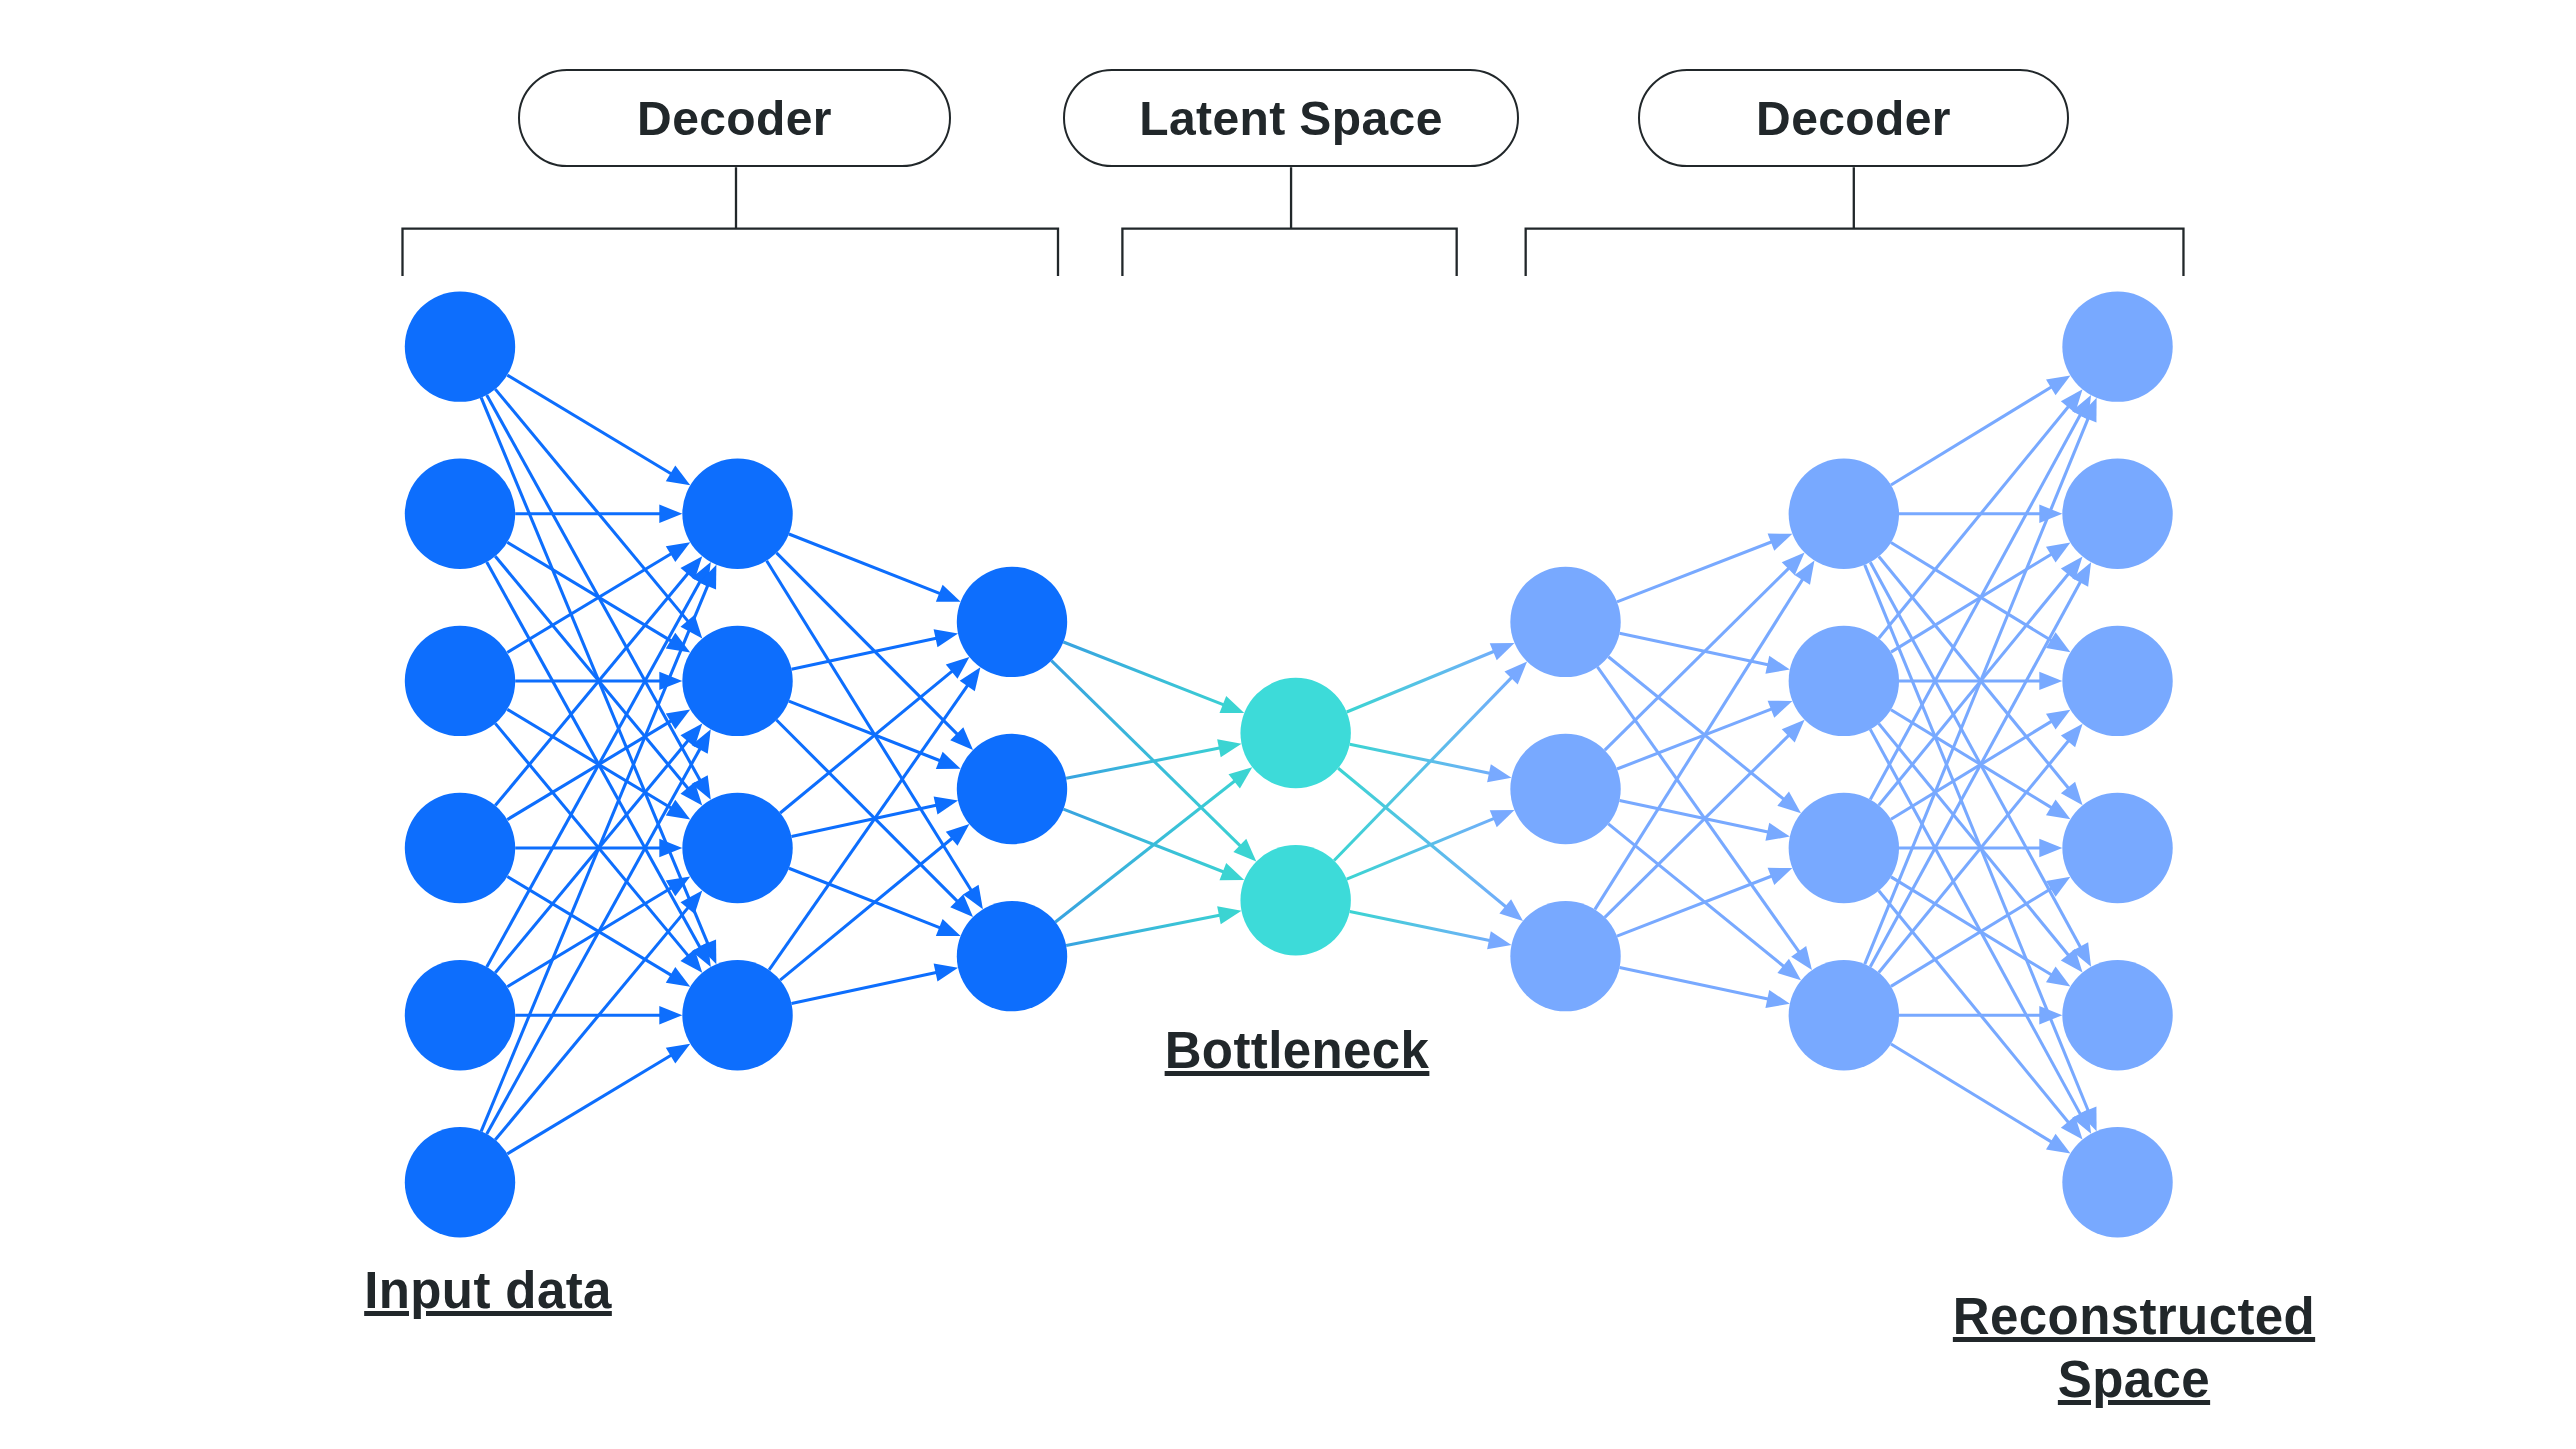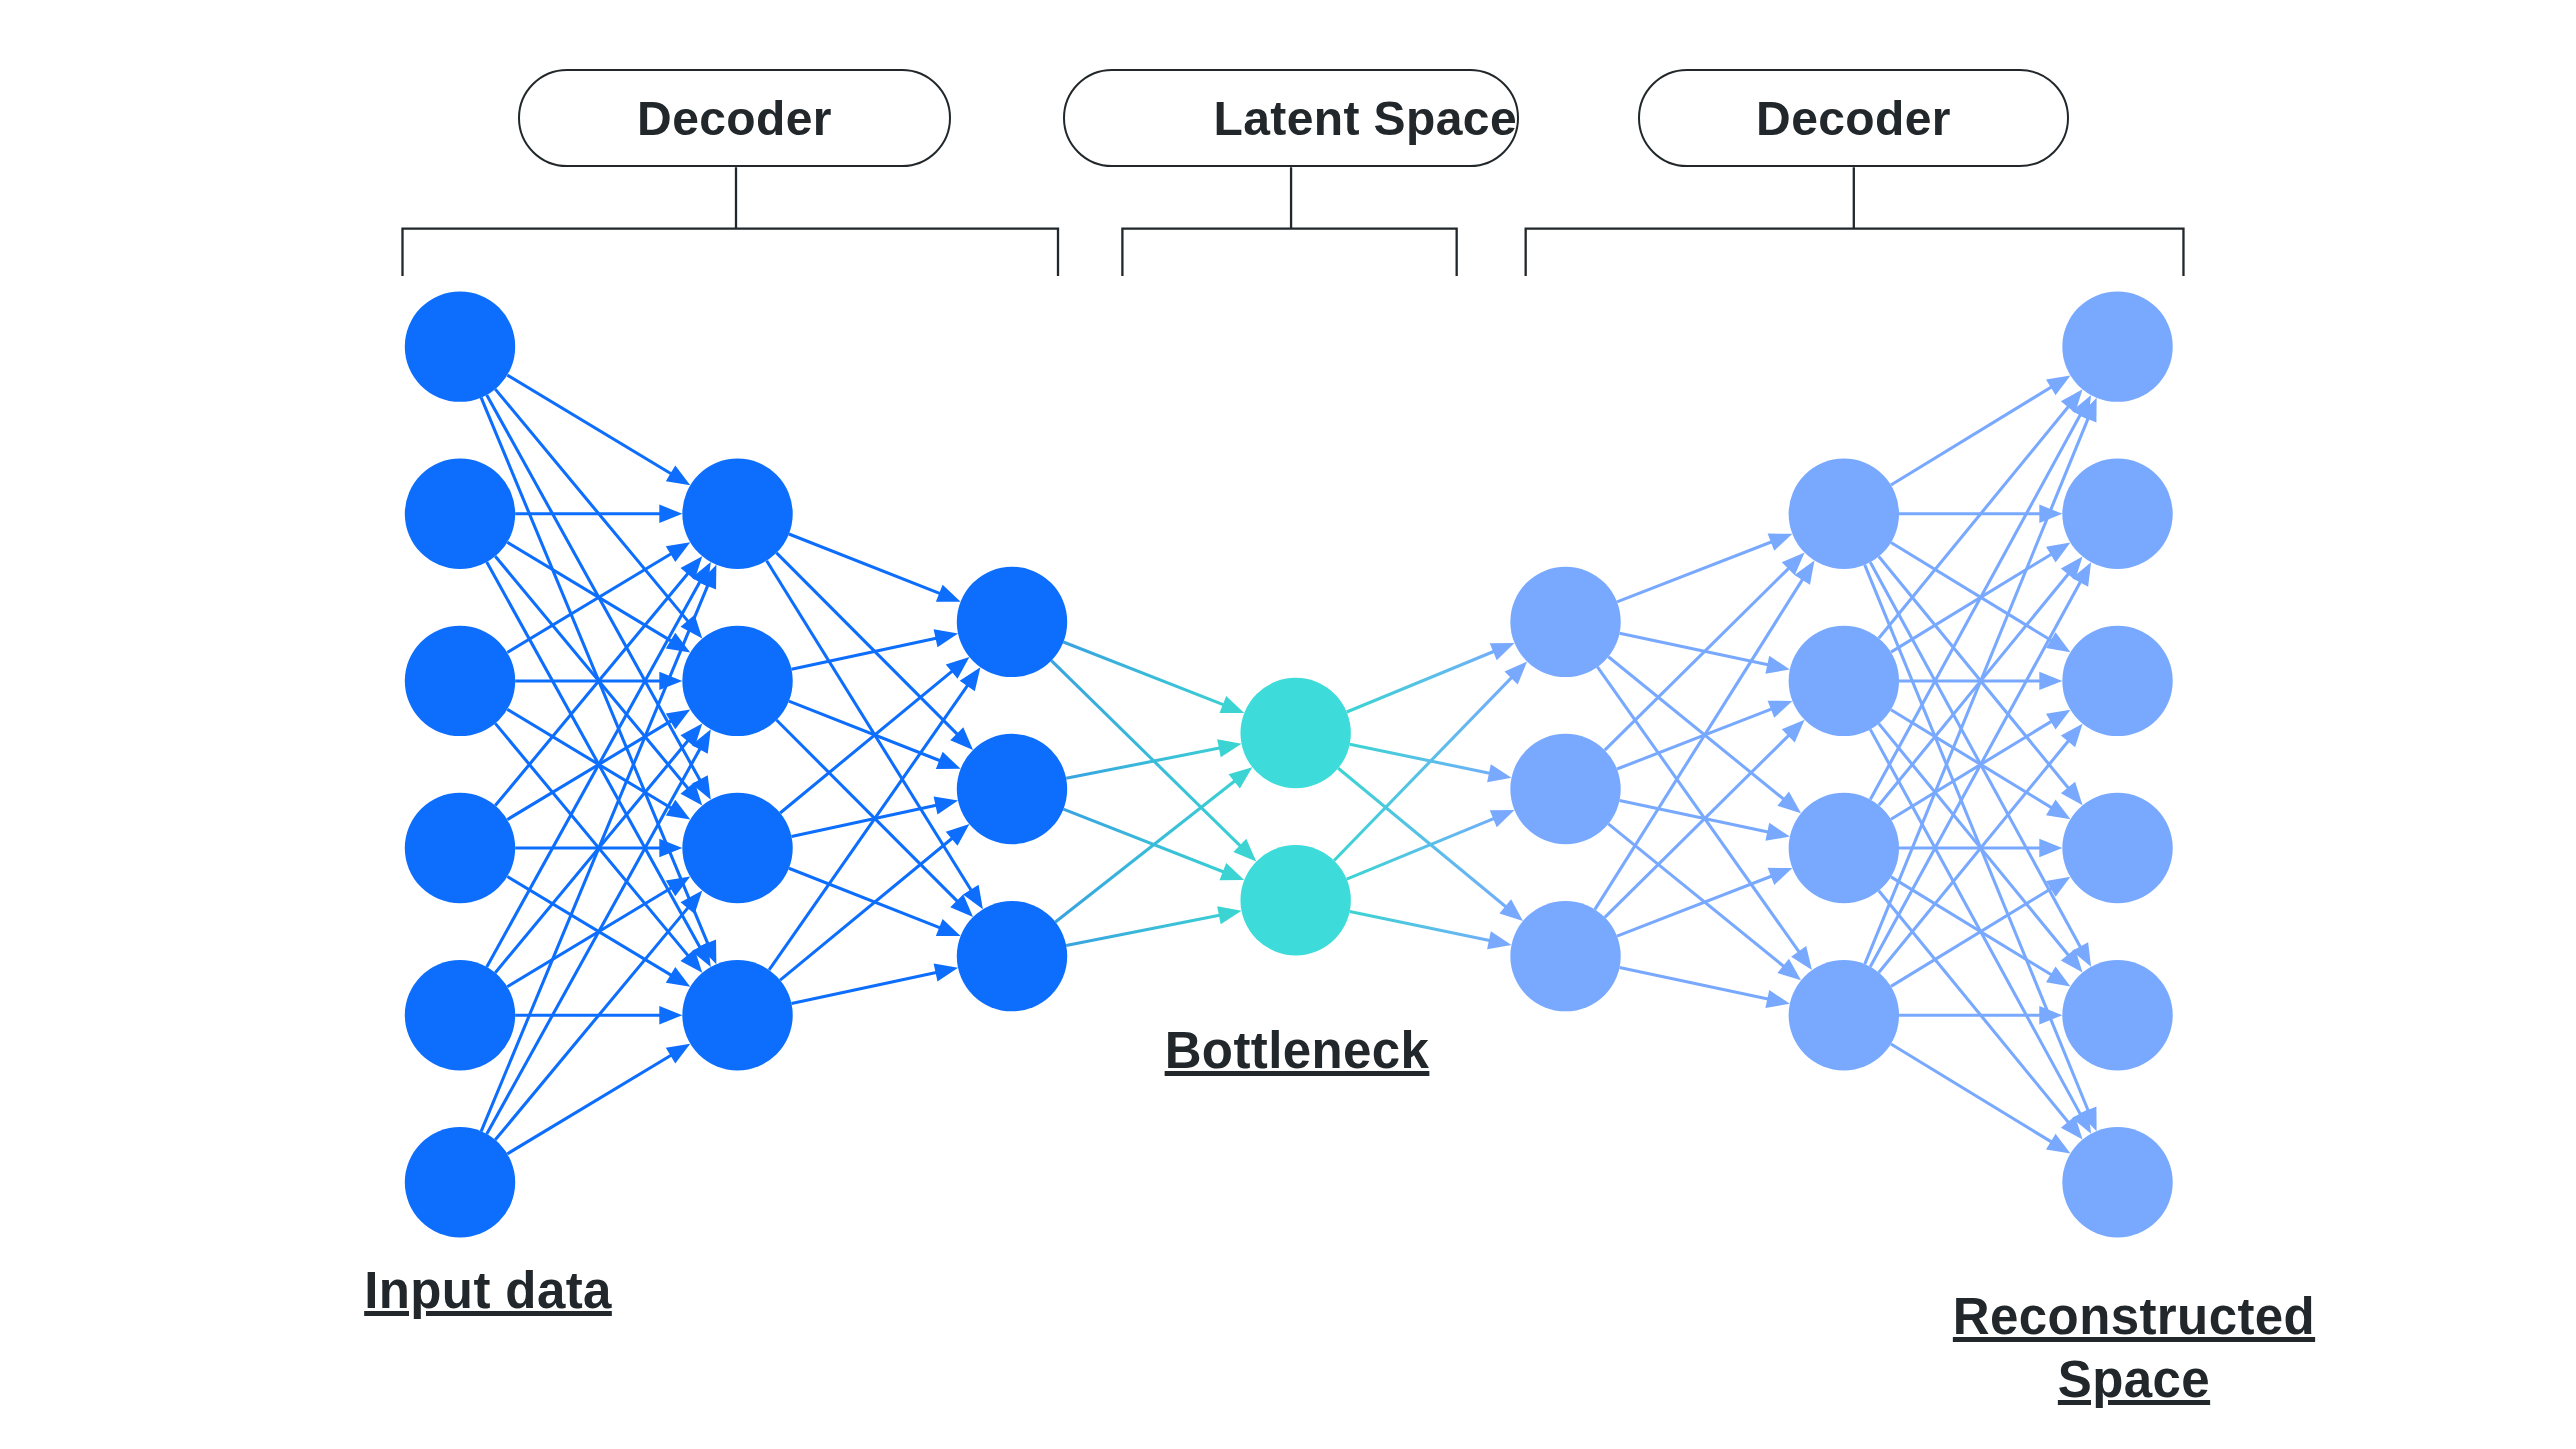--- a/index.html
+++ b/index.html
@@ -36,21 +36,21 @@
     display: flex;
     align-items: center;
     justify-content: center;
     font-size: 48px;
     font-weight: 700;
     letter-spacing: 0.4px;
     box-sizing: border-box;
     z-index: 3;
   }
   .pill-encoder { left: 518px; top: 69px; width: 433px; }
-  .pill-latent  { left: 1063px; top: 69px; width: 456px; justify-content: flex-end; }
+  .pill-latent  { left: 1063px; top: 69px; width: 456px; }
   .pill-decoder { left: 1638px; top: 69px; width: 431px; text-align: center; }
   .caption {
     position: absolute;
     transform: translateX(-50%);
     text-align: center;
     font-size: 51px;
     font-weight: 700;
     letter-spacing: 0.4px;
     white-space: nowrap;
     z-index: 3;

